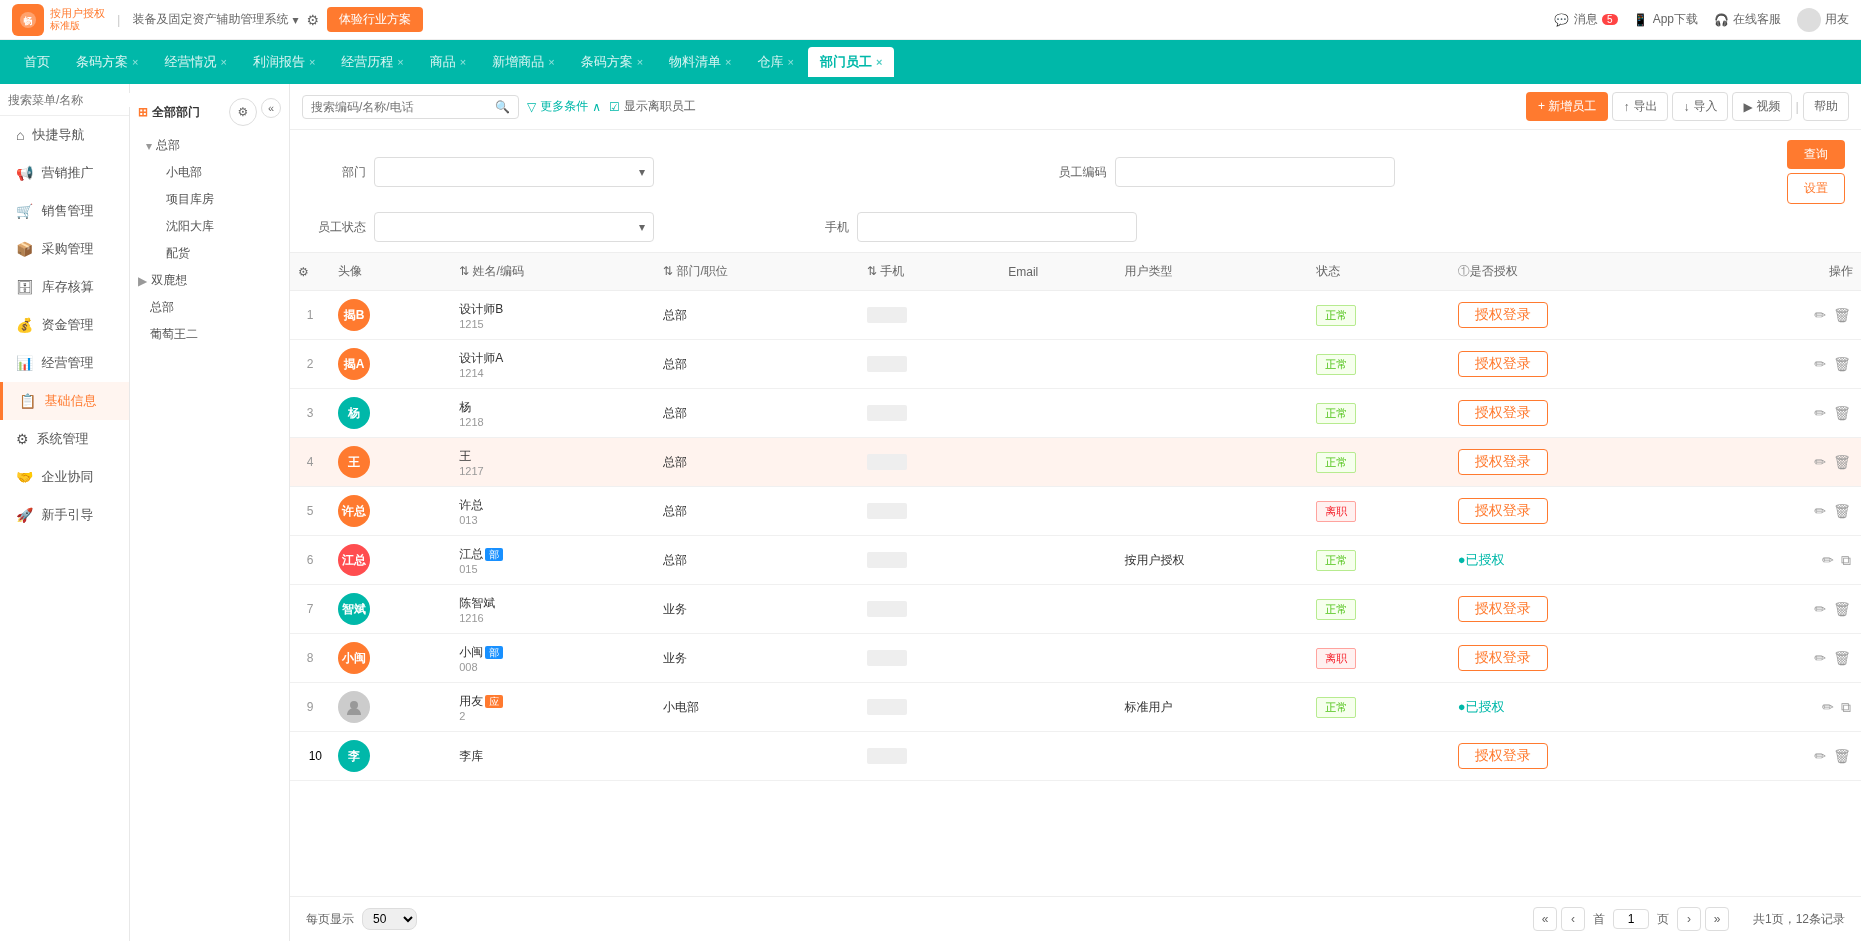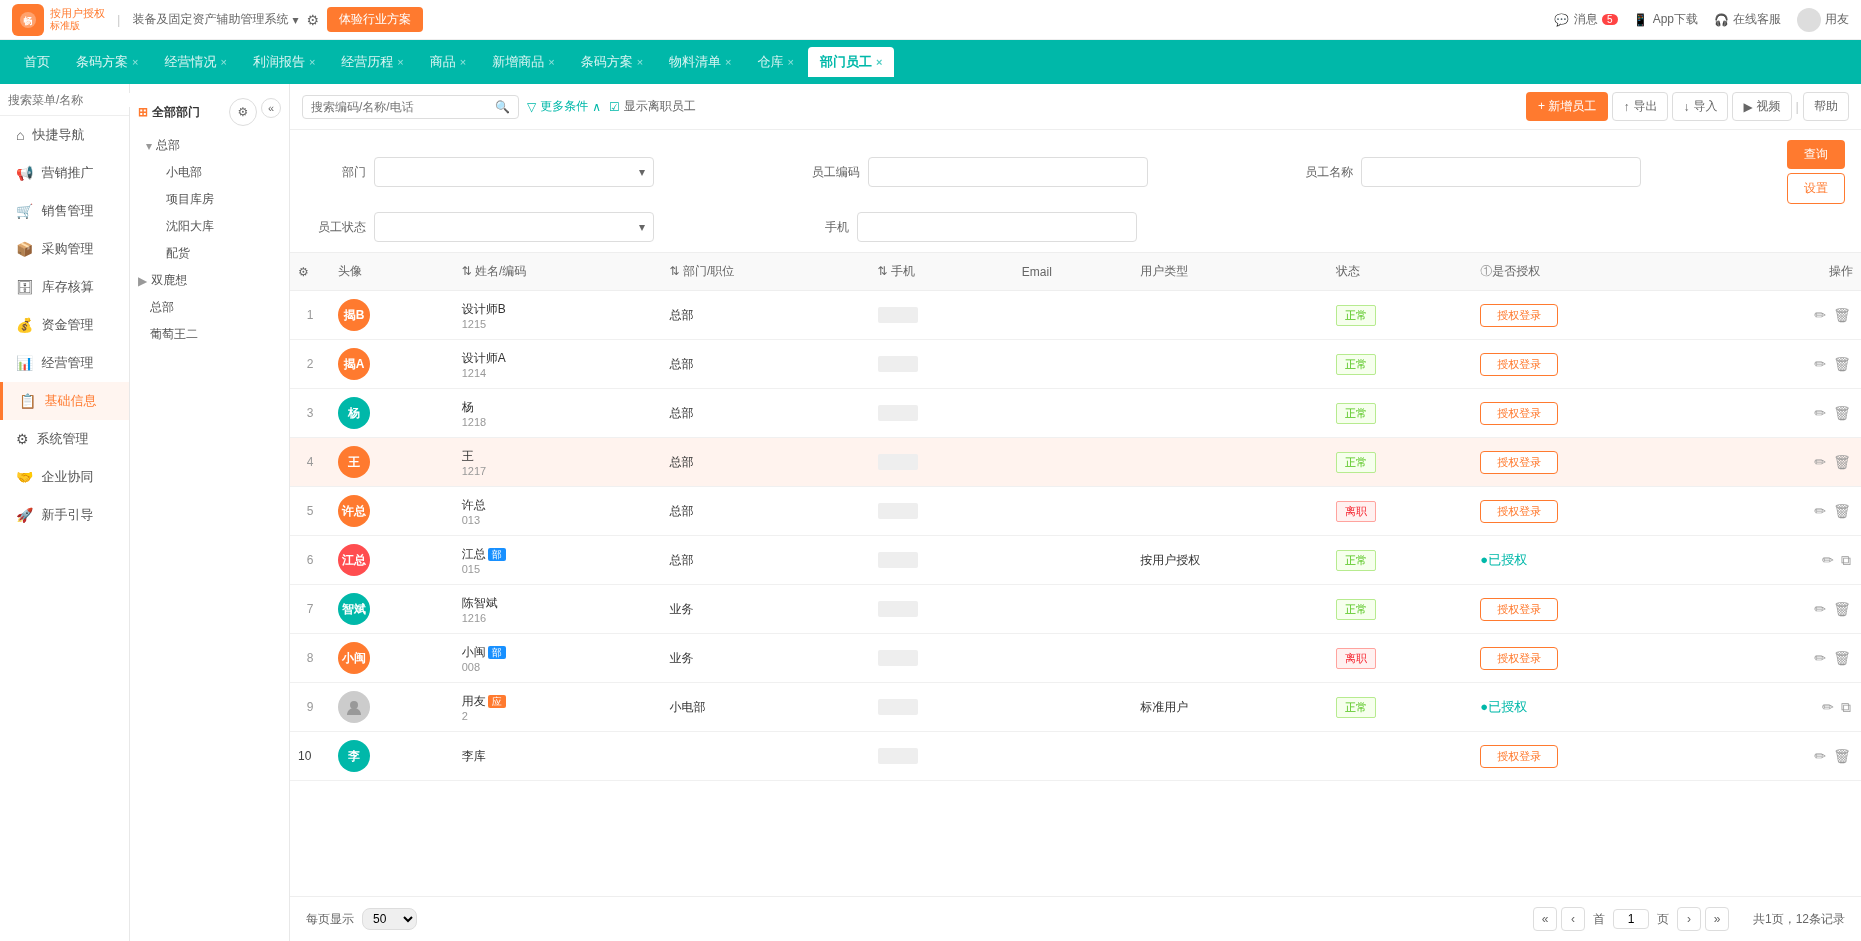--- a/index.html
+++ b/index.html
@@ -76,21 +76,21 @@
     .table-container { flex: 1; overflow-y: auto; background: #fff; margin: 0; }
     table { width: 100%; border-collapse: collapse; }
     thead tr { background: #f9f9f9; }
     th { padding: 10px 8px; font-size: 12px; color: #666; font-weight: normal; border-bottom: 1px solid #eee; text-align: left; white-space: nowrap; }
     td { padding: 8px; font-size: 12px; color: #333; border-bottom: 1px solid #f0f0f0; vertical-align: middle; }
     tr.highlighted { background: #fff3ee; }
     .avatar-circle { width: 32px; height: 32px; border-radius: 50%; display: flex; align-items: center; justify-content: center; color: #fff; font-size: 12px; font-weight: bold; flex-shrink: 0; }
     .status-badge { display: inline-block; padding: 2px 8px; border-radius: 2px; font-size: 11px; }
     .status-normal { color: #52c41a; border: 1px solid #b7eb8f; background: #f6ffed; }
     .status-resigned { color: #f5222d; border: 1px solid #ffa39e; background: #fff1f0; }
-    .auth-btn { border: 1px solid #ff7a2f; color: #ff7a2f; background: #fff; border-radius: 4px; padding: 3px 16px; font-size: 11px; cursor: pointer; white-space: nowrap; }
+    .auth-btn { border: 1px solid #ff7a2f; color: #ff7a2f; background: #fff; border-radius: 4px; padding: 3px 16px; font-size: 14px; cursor: pointer; white-space: nowrap; }
     .auth-granted { color: #00b8a9; font-size: 13px; }
     .phone-blur { color: #ccc; background: #eee; border-radius: 2px; padding: 2px 20px; font-size: 11px; }
     .tag-blue { background: #1890ff; color: #fff; border-radius: 2px; font-size: 10px; padding: 1px 4px; margin-left: 2px; }
     .tag-orange { background: #ff7a2f; color: #fff; border-radius: 2px; font-size: 10px; padding: 1px 4px; margin-left: 2px; }
     .op-btn { color: #999; cursor: pointer; font-size: 14px; padding: 2px; }
 
     
     .pagination { padding: 10px 16px; background: #fff; border-top: 1px solid #eee; display: flex; align-items: center; gap: 8px; font-size: 12px; color: #666; }
     .page-size-label { color: #666; }
     .page-size-select { border: 1px solid #ddd; border-radius: 8px; padding: 2px 6px; font-size: 12px; }
@@ -336,24 +336,20 @@
             <span class="filter-label">部门</span>
             <div class="filter-select">
               <span style="color:#ccc;font-size:11px"></span>
               <span>▾</span>
             </div>
           </div>
           <div class="filter-item">
             <span class="filter-label">员工编码</span>
             <input class="filter-input" type="text" placeholder="" style="max-width: 280px;">
           </div>
-          <div class="filter-item">
-            <span class="filter-label">员工名称</span>
-            <input class="filter-input" type="text" placeholder="" style="max-width: 280px;">
-          </div>
           <div class="filter-actions">
             <button class="filter-btn-query">查询</button>
             <button class="filter-btn-set">设置</button>
           </div>
         </div>
         <div class="filter-row">
           <div class="filter-item">
             <span class="filter-label">员工状态</span>
             <div class="filter-select">
               <span style="color:#ccc;font-size:11px"></span>
@@ -583,21 +579,21 @@
               <td>标准用户</td>
               <td><span class="status-badge status-normal">正常</span></td>
               <td><span class="auth-granted">●已授权</span></td>
               <td style="text-align:right">
                 <span class="op-btn">✏</span>
                 <span class="op-btn">⧉</span>
               </td>
             </tr>
 
             <tr>
-              <td style="text-align:left;color:#404040">10</td>
+              <td style="text-align:right;color:#000000">10</td>
               <td>
                 <div class="avatar-circle" style="background:#00b8a9">李</div>
               </td>
               <td>
                   <div>李库</div>
                 </td>
               <td></td>
               <td><span class="phone-blur"></span></td>
               <td></td>
               <td></td>

